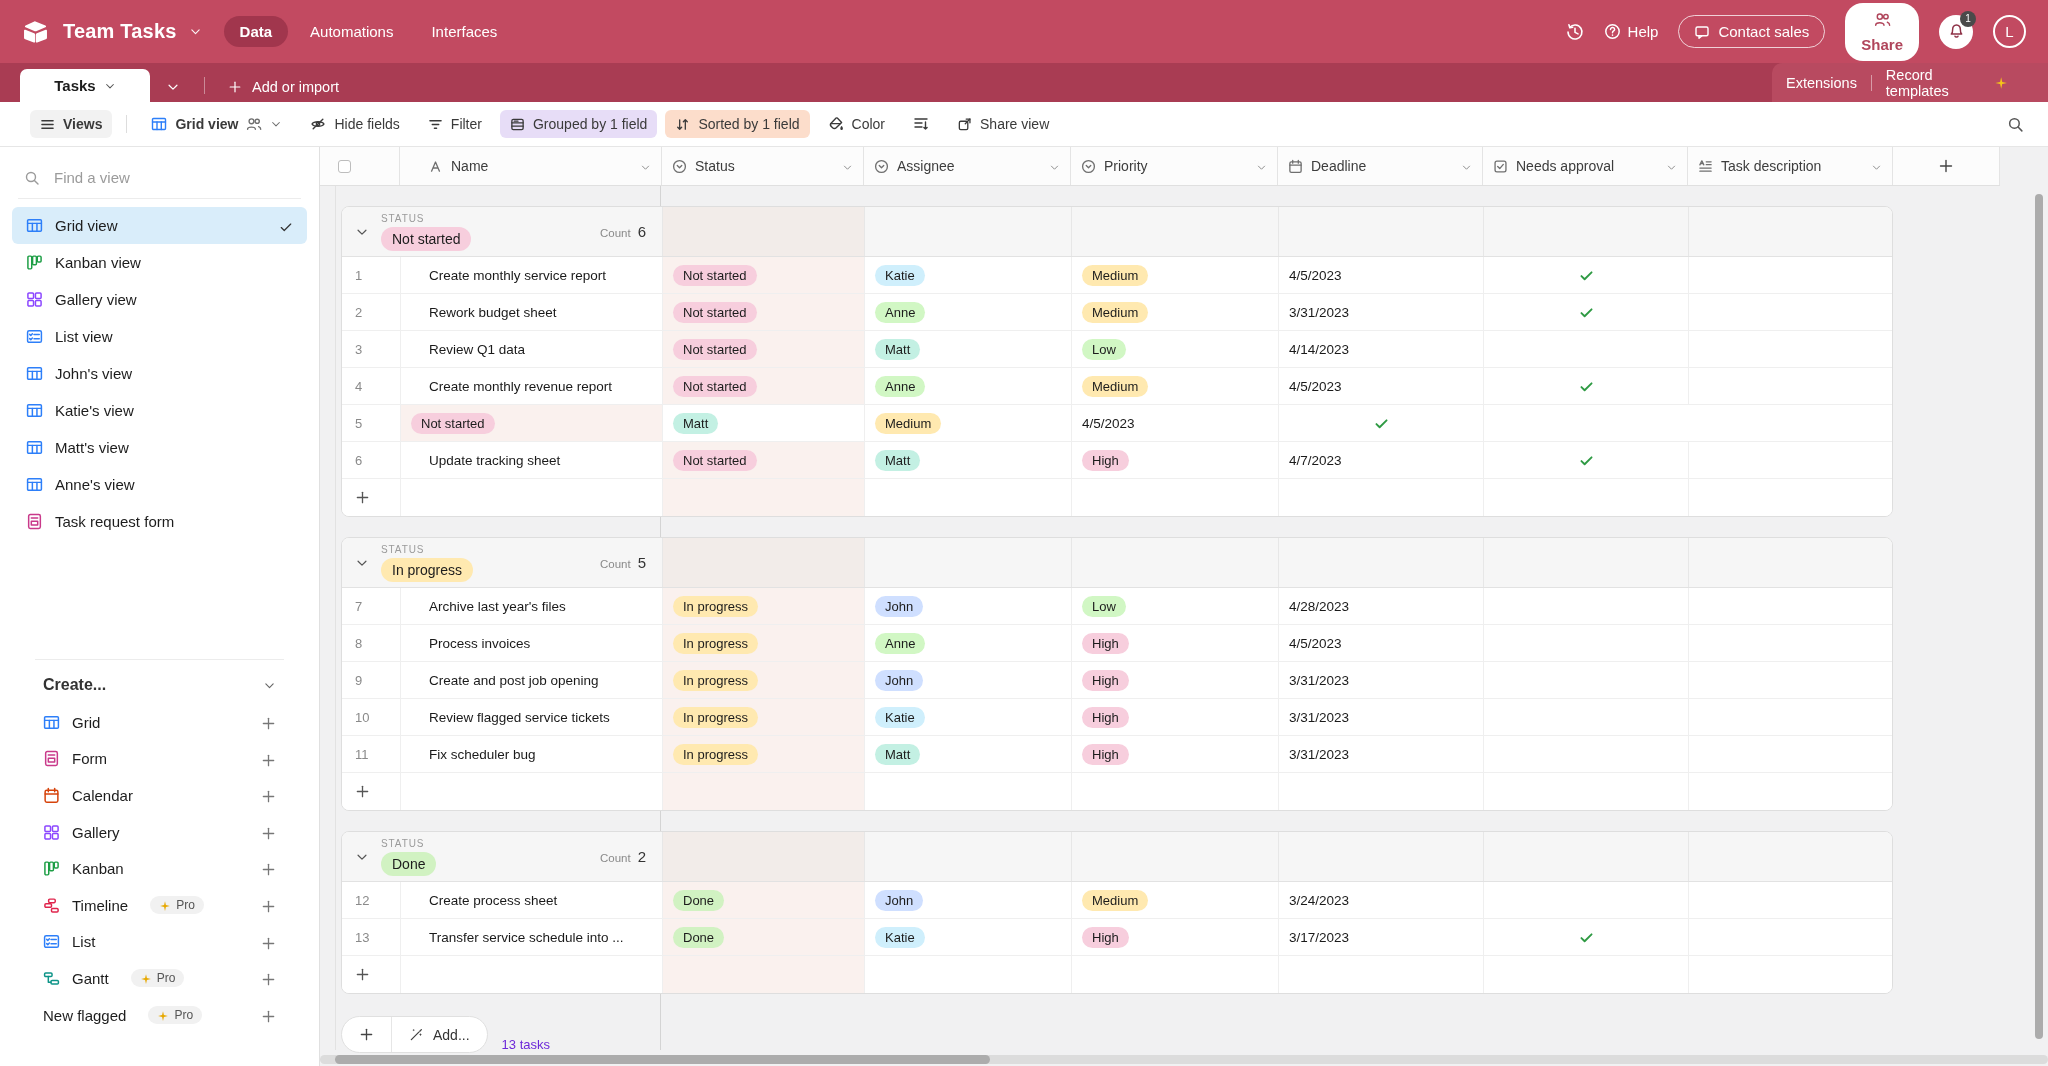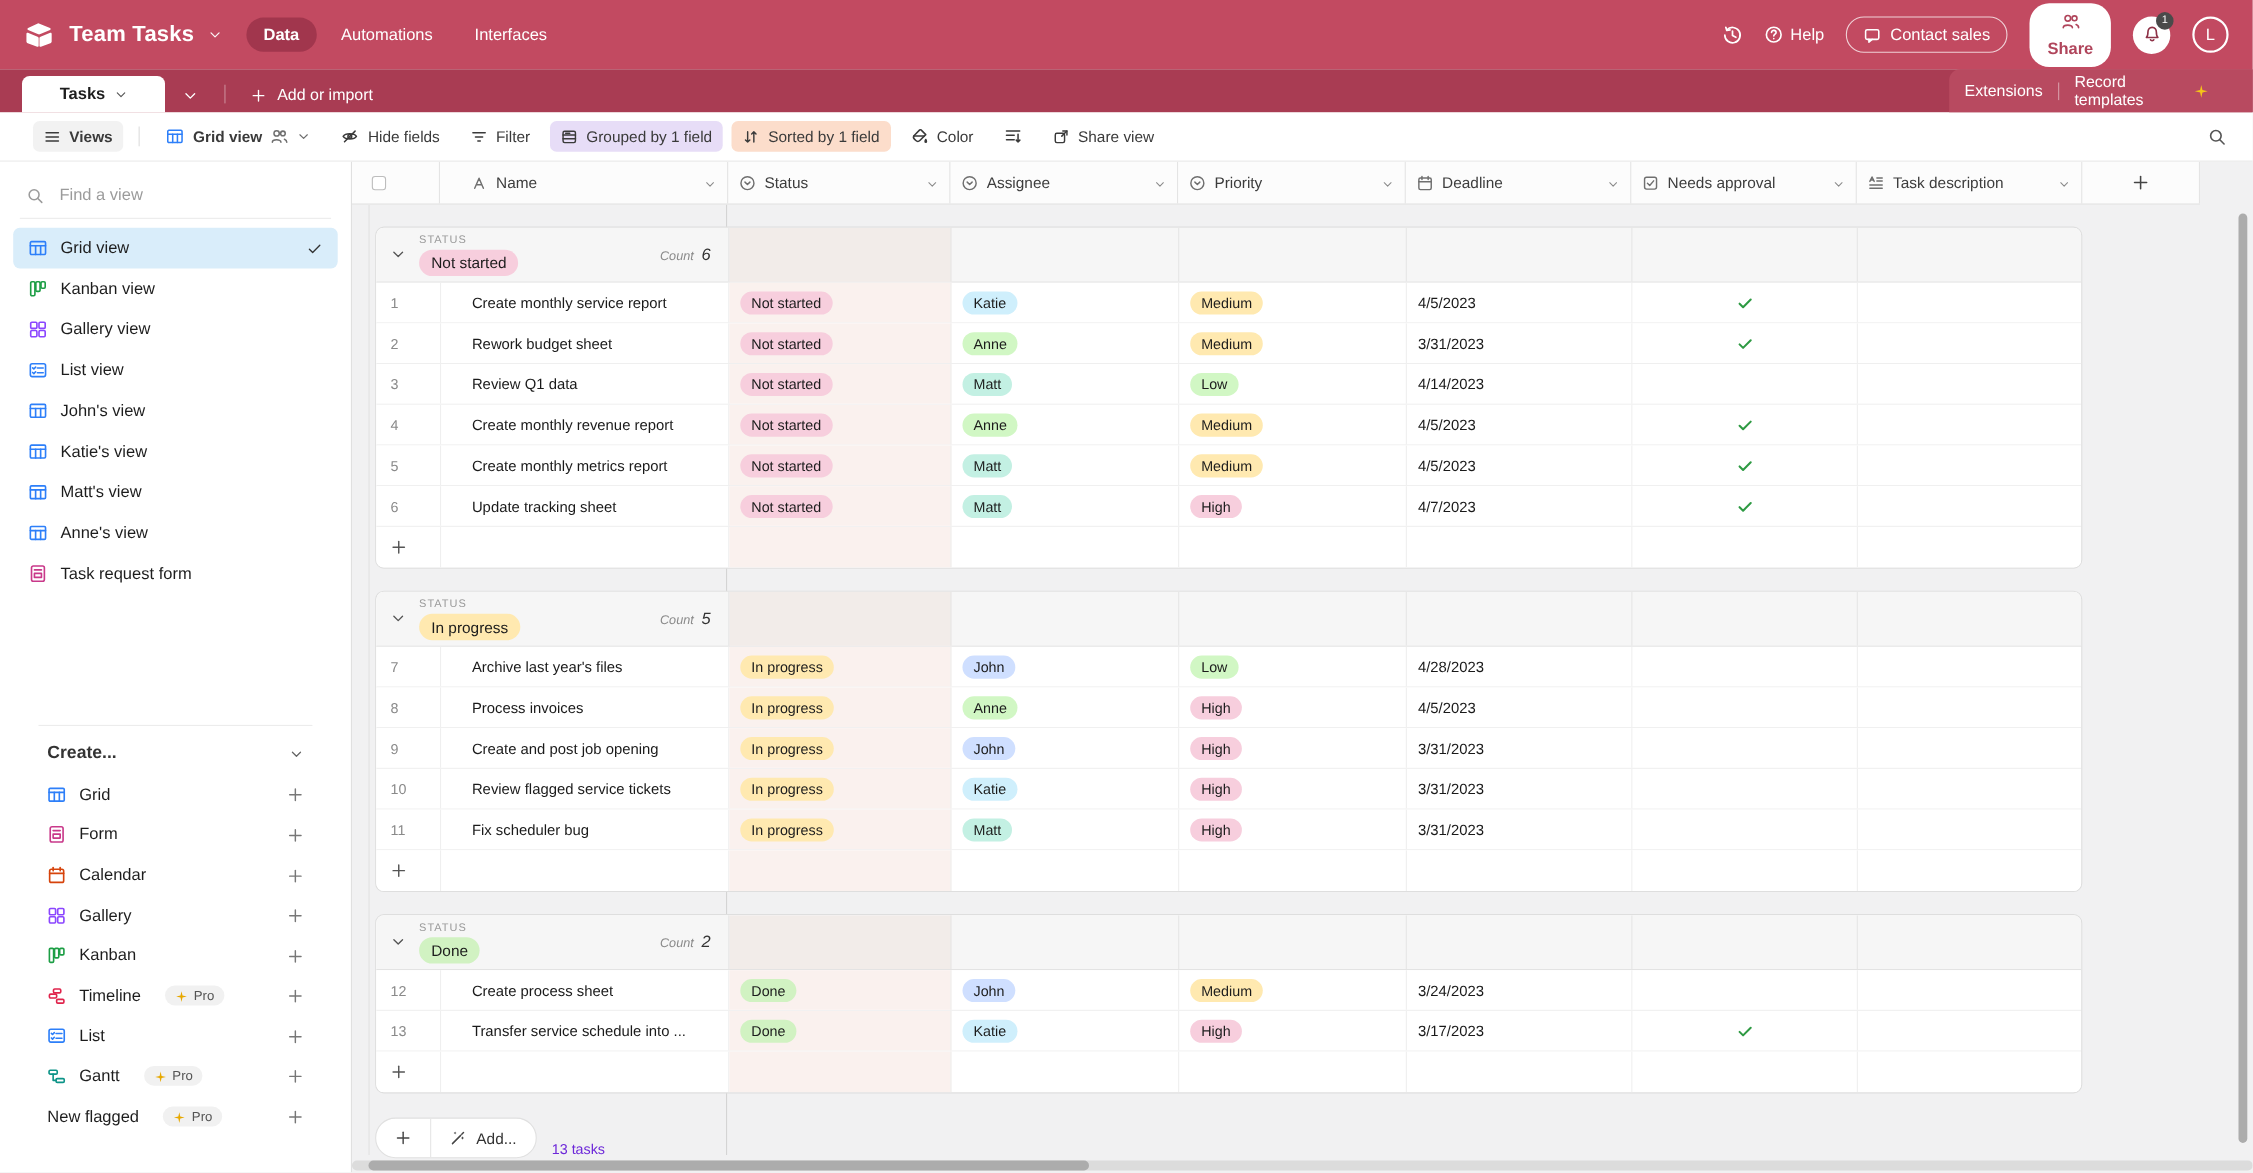--- a/index.html
+++ b/index.html
@@ -113,21 +113,21 @@
   .ghead { height:50px; display:grid; grid-template-columns:321px 202px 207px 207px 205px 205px 205px;
     background:#F6F6F6; border-bottom:1px solid #E2E2E2; }
   .ghead .gc { border-right:1px solid #E7E7E7; }
   .ghead .gc.status-tint { background:#F2ECE9; }
   .ghead .gc.main { position:relative; display:flex; align-items:center; }
   .gchev { position:absolute; left:13px; top:50%; transform:translateY(-50%); color:#555; cursor:pointer; }
   .glab-block { margin-left:39px; }
   .glab { font-size:10px; letter-spacing:.9px; color:#9A9A9A; margin-bottom:3px; }
   .gpill { display:inline-flex; align-items:center; height:24px; padding:0 11px; border-radius:12px;
     font-size:14px; color:#1c1c1c; }
-  .gcount { position:absolute; right:16px; top:50%; transform:translateY(-50%); white-space:nowrap;font-style:italic; }
+  .gcount { position:absolute; right:16px; top:50%; transform:translateY(-50%); white-space:nowrap; }
   .gcount .cl { font-size:11.5px; color:#8a8a8a; margin-right:7px; }
   .gcount .cn { font-size:15px; color:#333; }
 
   .grow { height:37px; display:grid;
     grid-template-columns:59px 262px 202px 207px 207px 205px 205px 205px;
     border-bottom:1px solid #EFEFEF; background:#fff; }
   .grow:last-child { border-bottom:none; }
   .gcell { display:flex; align-items:center; border-right:1px solid #EFEFEF; padding:0 10px;
     font-size:13.5px; color:#1a1a1a; overflow:hidden; cursor:pointer; }
   .gcell:last-child { border-right:none; }
@@ -737,21 +737,20 @@
               <div class="gcell">4/5/2023</div>
               <div class="gcell centerc">
                 <span class="rowcheck"><svg class="ic" width="15" height="15" viewBox="0 0 16 16" style="color:#2E9A43;stroke-width:2">
                     <polyline points="2.6,8.6 6,12 13.4,4.6"></polyline>
                   </svg></span>
               </div>
               <div class="gcell"></div>
             </div>
             <div class="grow">
               <div class="gcell numc">5</div>
-              <div class="gcell namec">Create monthly metrics report</div>
               <div class="gcell statusc">
                 <span class="pill" style="background:#F7CEDD">Not started</span>
               </div>
               <div class="gcell">
                 <span class="pill" style="background:#C3F0E3">Matt</span>
               </div>
               <div class="gcell">
                 <span class="pill" style="background:#FFE9B0">Medium</span>
               </div>
               <div class="gcell">4/5/2023</div>

